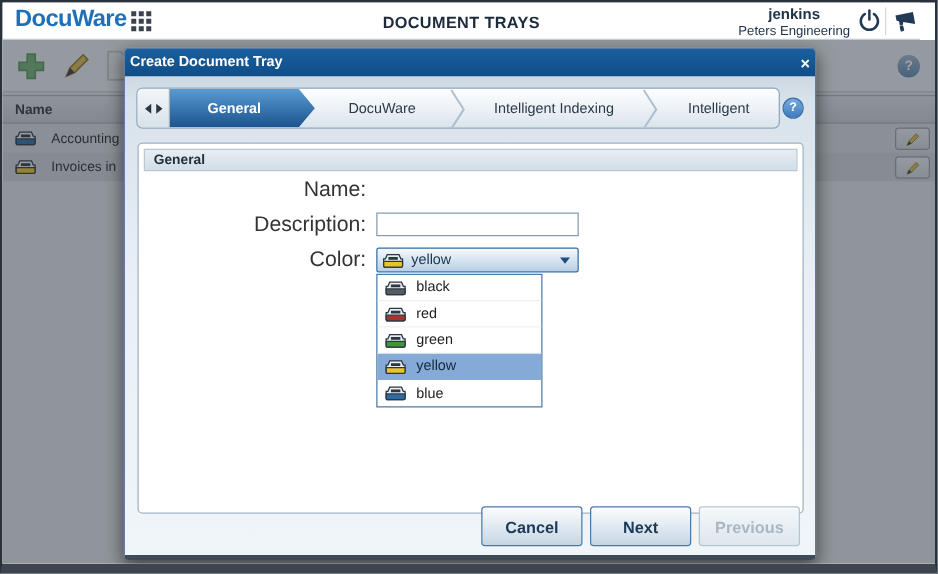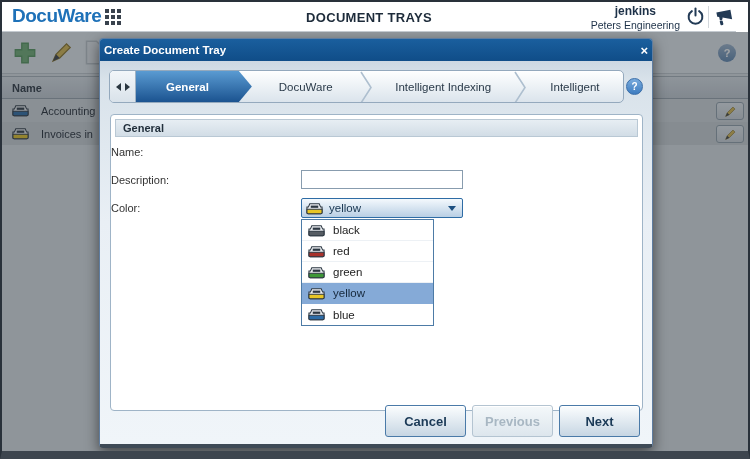--- a/index.html
+++ b/index.html
@@ -81,21 +81,21 @@
   .dlg-help{ position:absolute; right:9px; top:39px; width:17px; height:17px; border-radius:50%;
              background:linear-gradient(#79abdd,#3d7cc0); border:1px solid #3a6ea8; color:#fff;
              font-size:10px; font-weight:bold; text-align:center; line-height:15px; cursor:pointer; }
   
   .panel{ position:absolute; left:10px; top:75px; width:533px; height:297px; background:#fff;
           border:1px solid #9fb4c7; border-radius:4px; }
   .sect{ position:absolute; left:4px; right:4px; top:4px; height:18px;
          background:linear-gradient(#e7eef3,#d2dde6); border:1px solid #b9c8d4;
          font-size:11px; font-weight:bold; color:#22303c; line-height:16px; padding-left:7px; }
   .frow{ position:absolute; left:0; width:100%; height:20px; }
-  .frow .flab{ position:absolute; left:0; width:182px; font-size:11px;
+  .frow .flab{ position:absolute; left:0; width:182px; text-align:right; font-size:17px;
                color:#333; line-height:20px; }
   .frow input{ position:absolute; left:190px; top:0; width:162px; height:19px;
                border:1px solid #889cae; font-size:11px; font-family:"Liberation Sans",sans-serif;
                padding:0 4px; color:#222; }
   .r-name{ top:27px; } .r-desc{ top:55px; } .r-color{ top:83px; }
   
   .ddsel{ position:absolute; left:190px; top:0; width:162px; height:20px;
           border:1px solid #2e6ca5; border-radius:2px; cursor:pointer;
           background:linear-gradient(#f4f9fd,#b9cfe4); display:flex; align-items:center;
           padding-left:4px; gap:6px; font-size:11.5px; color:#16344f; }
@@ -316,18 +316,18 @@
                 <use href="#trayicon"></use>
               </svg>
             </span>
           <span>blue</span>
         </div>
       </div>
     </div>
 
     <div class="foot">
       <button class="btn">Cancel</button>
+      <button class="btn">Next</button>
       <button class="btn" disabled="">Previous</button>
-      <button class="btn">Next</button>
     </div>
   </div>
 
 </div>
 
 </body></html>

